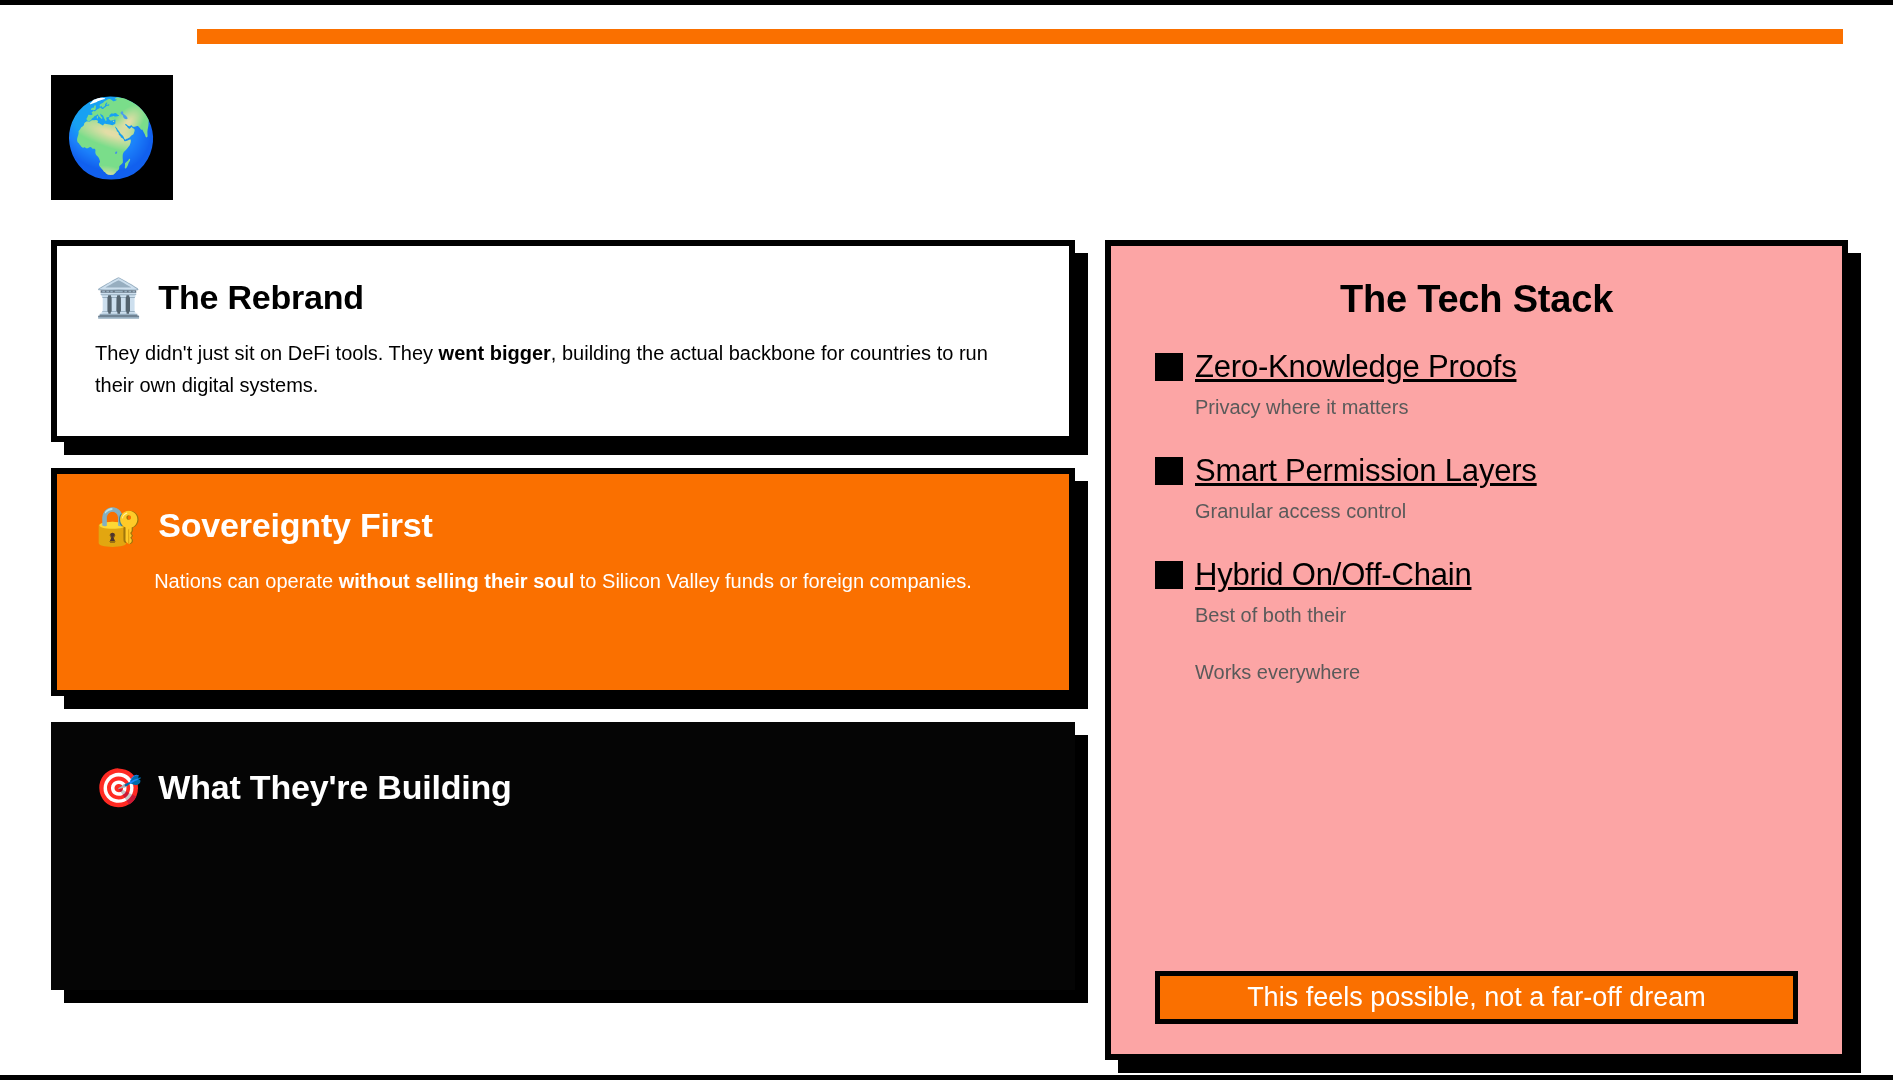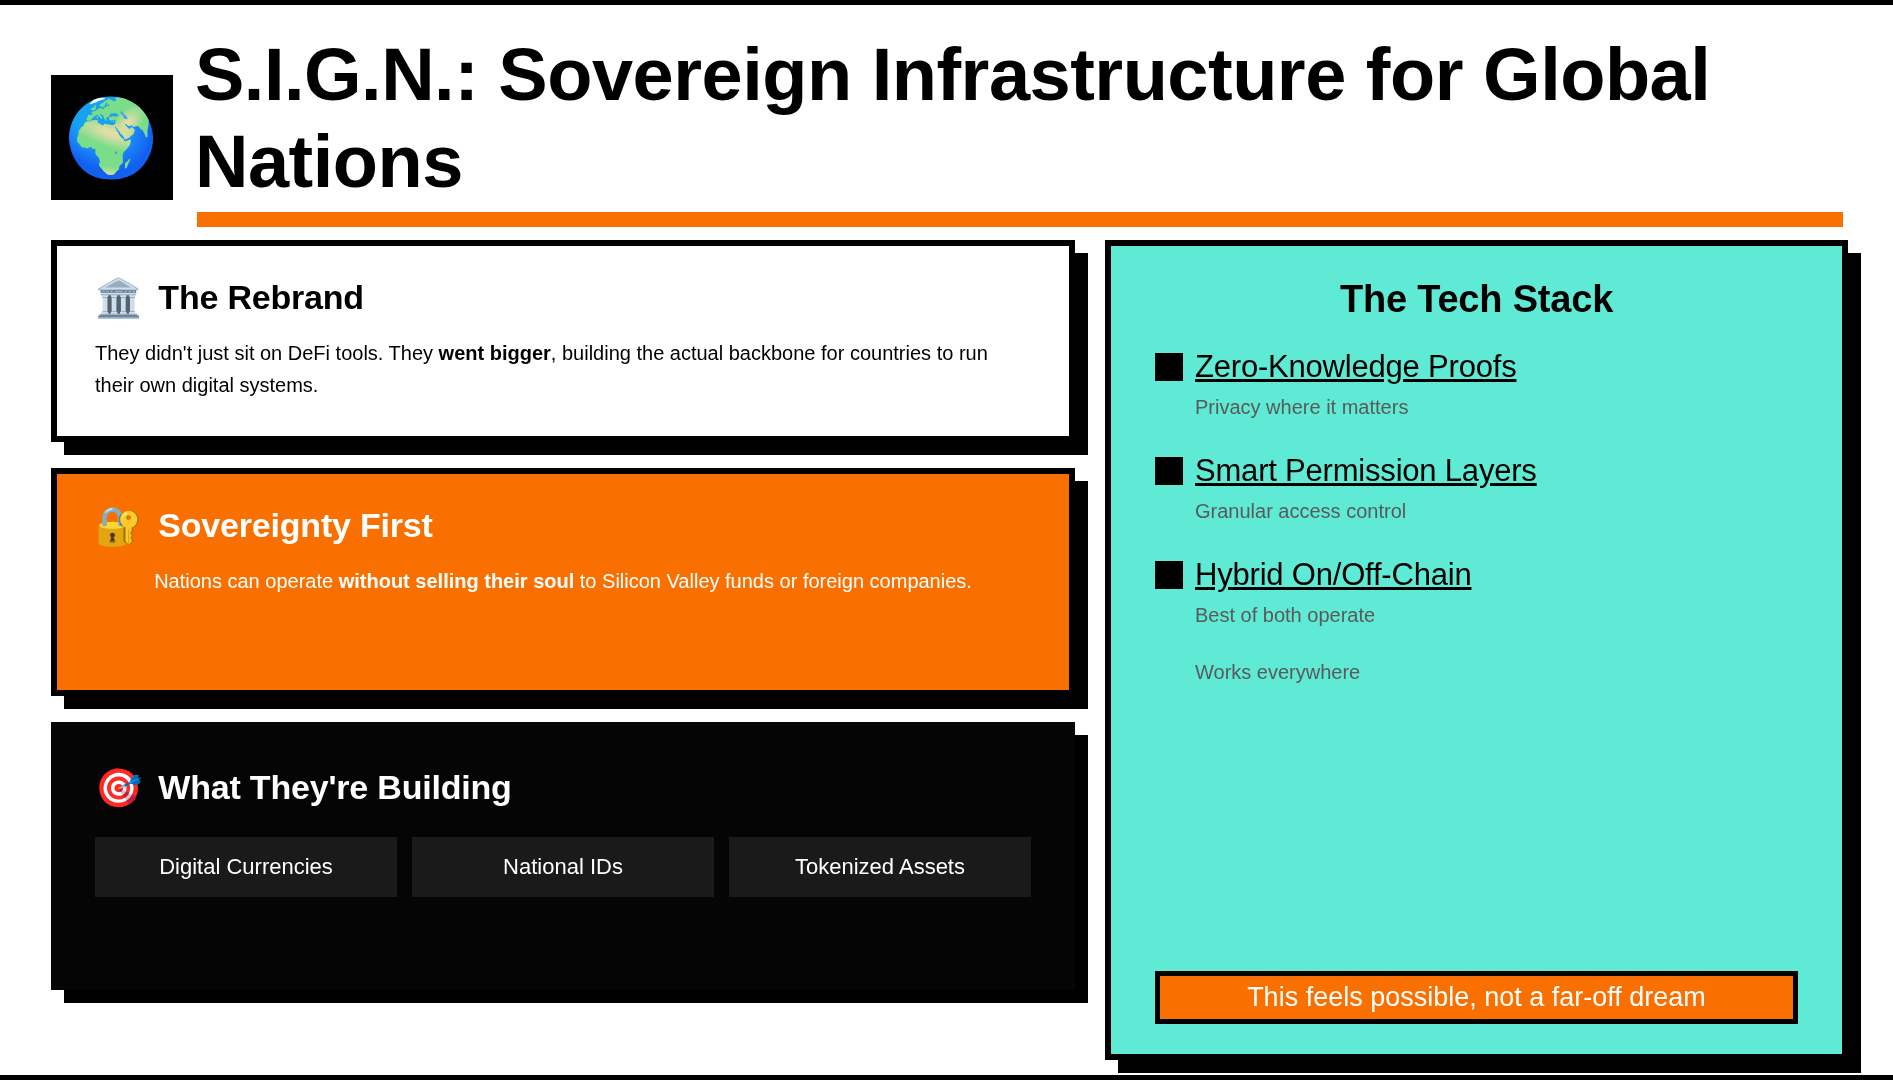--- a/index.html
+++ b/index.html
@@ -138,21 +138,21 @@
     color: #ffffff;
     font-size: 22px;
     padding: 17px 10px;
     text-align: center;
     flex: 1;
     max-width: 302px;
   }
 
   
   .card-stack {
-    background: #5eead4;
+    background: #fca5a5;
     width: 100%;
     padding: 32px 44px 30px 44px;
     display: flex;
     flex-direction: column;
   }
   .stack-title {
     font-size: 38px;
     font-weight: 700;
     color: #000000;
     text-align: center;
@@ -198,21 +198,20 @@
     margin-top: 4px;
   }
 </style>
 </head>
 <body>
 
 <div class="header">
   <div class="header-row">
     <div class="title-emoji">🌍</div>
     <div class="title-wrap">
-      <h1 class="page-title">S.I.G.N.: Sovereign Infrastructure for Global Nations</h1>
       <div class="title-underline"></div>
     </div>
   </div>
 </div>
 
 <div class="columns">
 
   <div class="col-left">
 
     <div class="card card-white card-rebrand">
@@ -232,25 +231,20 @@
       </div>
       <div class="card-body t-white">
         <span>Nations can operate </span><b>without selling their soul</b><span> to Silicon Valley funds or foreign companies.</span>
       </div>
     </div>
 
     <div class="card card-black card-building">
       <div class="card-head">
         <span class="card-emoji">🎯</span>
         <span class="card-title t-white">What They're Building</span>
-      </div>
-      <div class="chips">
-        <div class="chip">Digital Currencies</div>
-        <div class="chip">National IDs</div>
-        <div class="chip">Tokenized Assets</div>
       </div>
     </div>
 
   </div>
 
   <div class="col-right">
     <div class="card card-stack">
 
       <div class="stack-title">The Tech Stack</div>
 
@@ -270,21 +264,21 @@
             <span class="stack-item-name">Smart Permission Layers</span>
           </div>
           <div class="stack-item-desc">Granular access control</div>
         </div>
 
         <div class="stack-item">
           <div class="stack-item-head">
             <span class="bullet-square"></span>
             <span class="stack-item-name">Hybrid On/Off-Chain</span>
           </div>
-          <div class="stack-item-desc">Best of both operate</div>
+          <div class="stack-item-desc">Best of both their</div>
         </div>
 
         <div class="stack-item">
           <div class="stack-item-desc">Works everywhere</div>
         </div>
 
       </div>
 
       <div class="stack-banner">This feels possible, not a far-off dream</div>
     </div>

